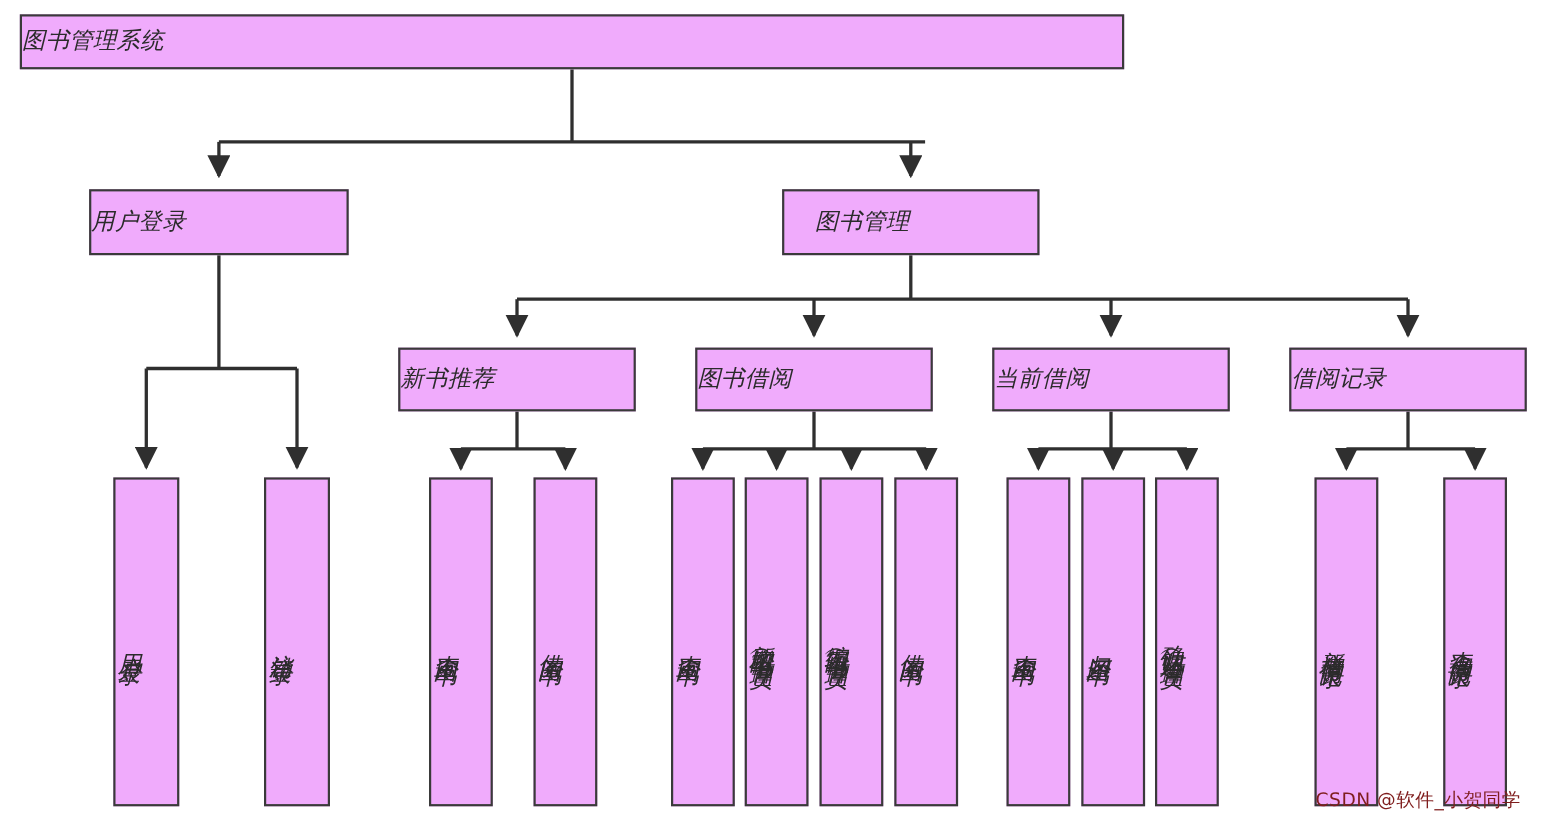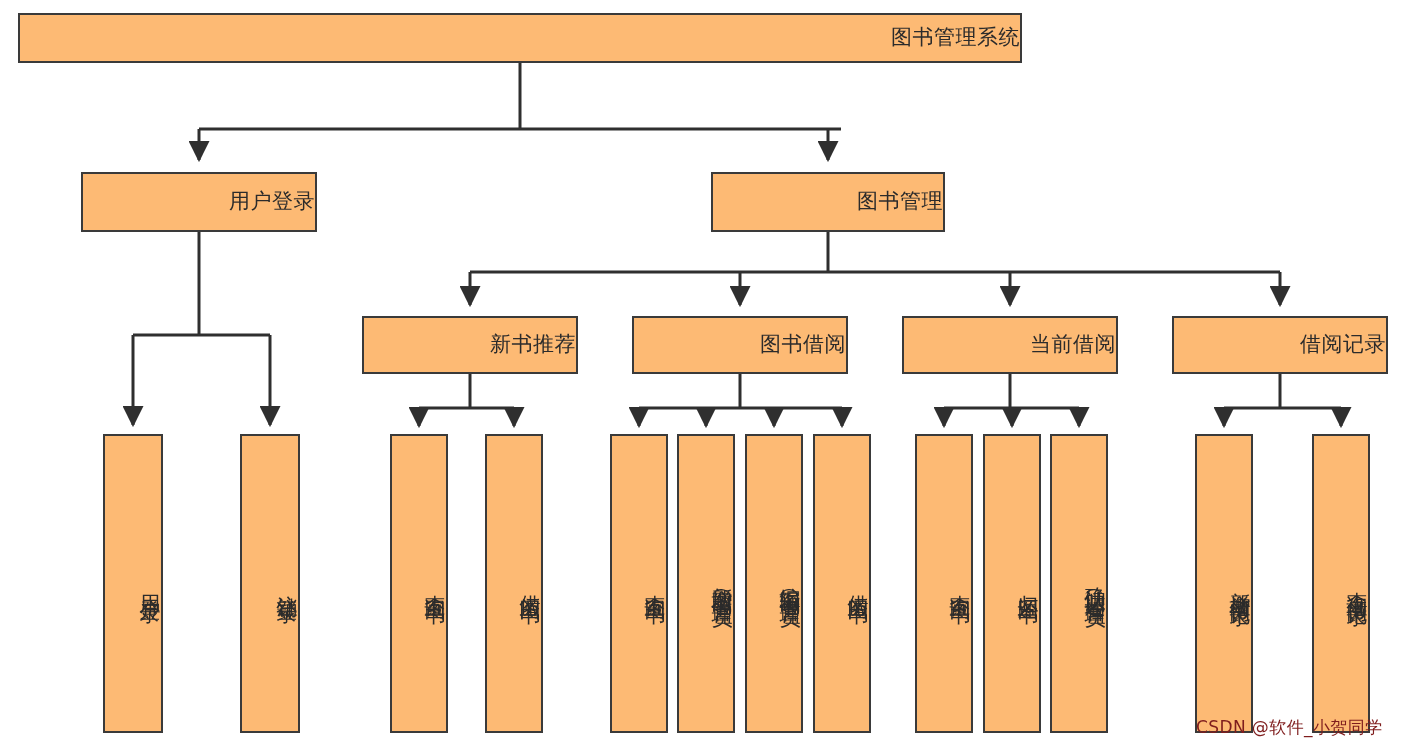--- a/index.html
+++ b/index.html
@@ -23,26 +23,27 @@
     position: absolute;
     left: 0;
     top: 0;
     width: 1405px;
     height: 747px;
     pointer-events: none;
   }
   .node {
     position: absolute;
     box-sizing: border-box;
-    background: #fdba74;
+    background: #f0abfc;
     border: 2px solid #3a3a3a;
     display: flex;
     align-items: center;
-    justify-content: flex-end;
+    justify-content: flex-start;
     text-align: center;
+    font-style: italic;
   }
   .node-label {
     font-size: 21px;
     line-height: 1.12;
     letter-spacing: 0.5px;
     color: #2b2b2b;
     white-space: nowrap;
   }
   
   .node.vertical .node-label {
@@ -116,21 +117,21 @@
     </g>
   </svg>
 
   <div class="node" style="left: 18px; top: 13px; width: 1004px; height: 50px;">
     <span class="node-label">图书管理系统</span>
   </div>
 
   <div class="node" style="left: 81px; top: 172px; width: 236px; height: 60px;">
     <span class="node-label">用户登录</span>
   </div>
-  <div class="node" style="left: 711px; top: 172px; width: 234px; height: 60px;">
+  <div class="node" style="left: 711px; top: 172px; width: 234px; height: 60px; padding-left: 28px;">
     <span class="node-label">图书管理</span>
   </div>
 
   <div class="node" style="left: 632px; top: 316px; width: 216px; height: 58px;">
     <span class="node-label">图书借阅</span>
   </div>
   <div class="node" style="left: 362px; top: 316px; width: 216px; height: 58px;">
     <span class="node-label">新书推荐</span>
   </div>
   <div class="node" style="left: 1172px; top: 316px; width: 216px; height: 58px;">

